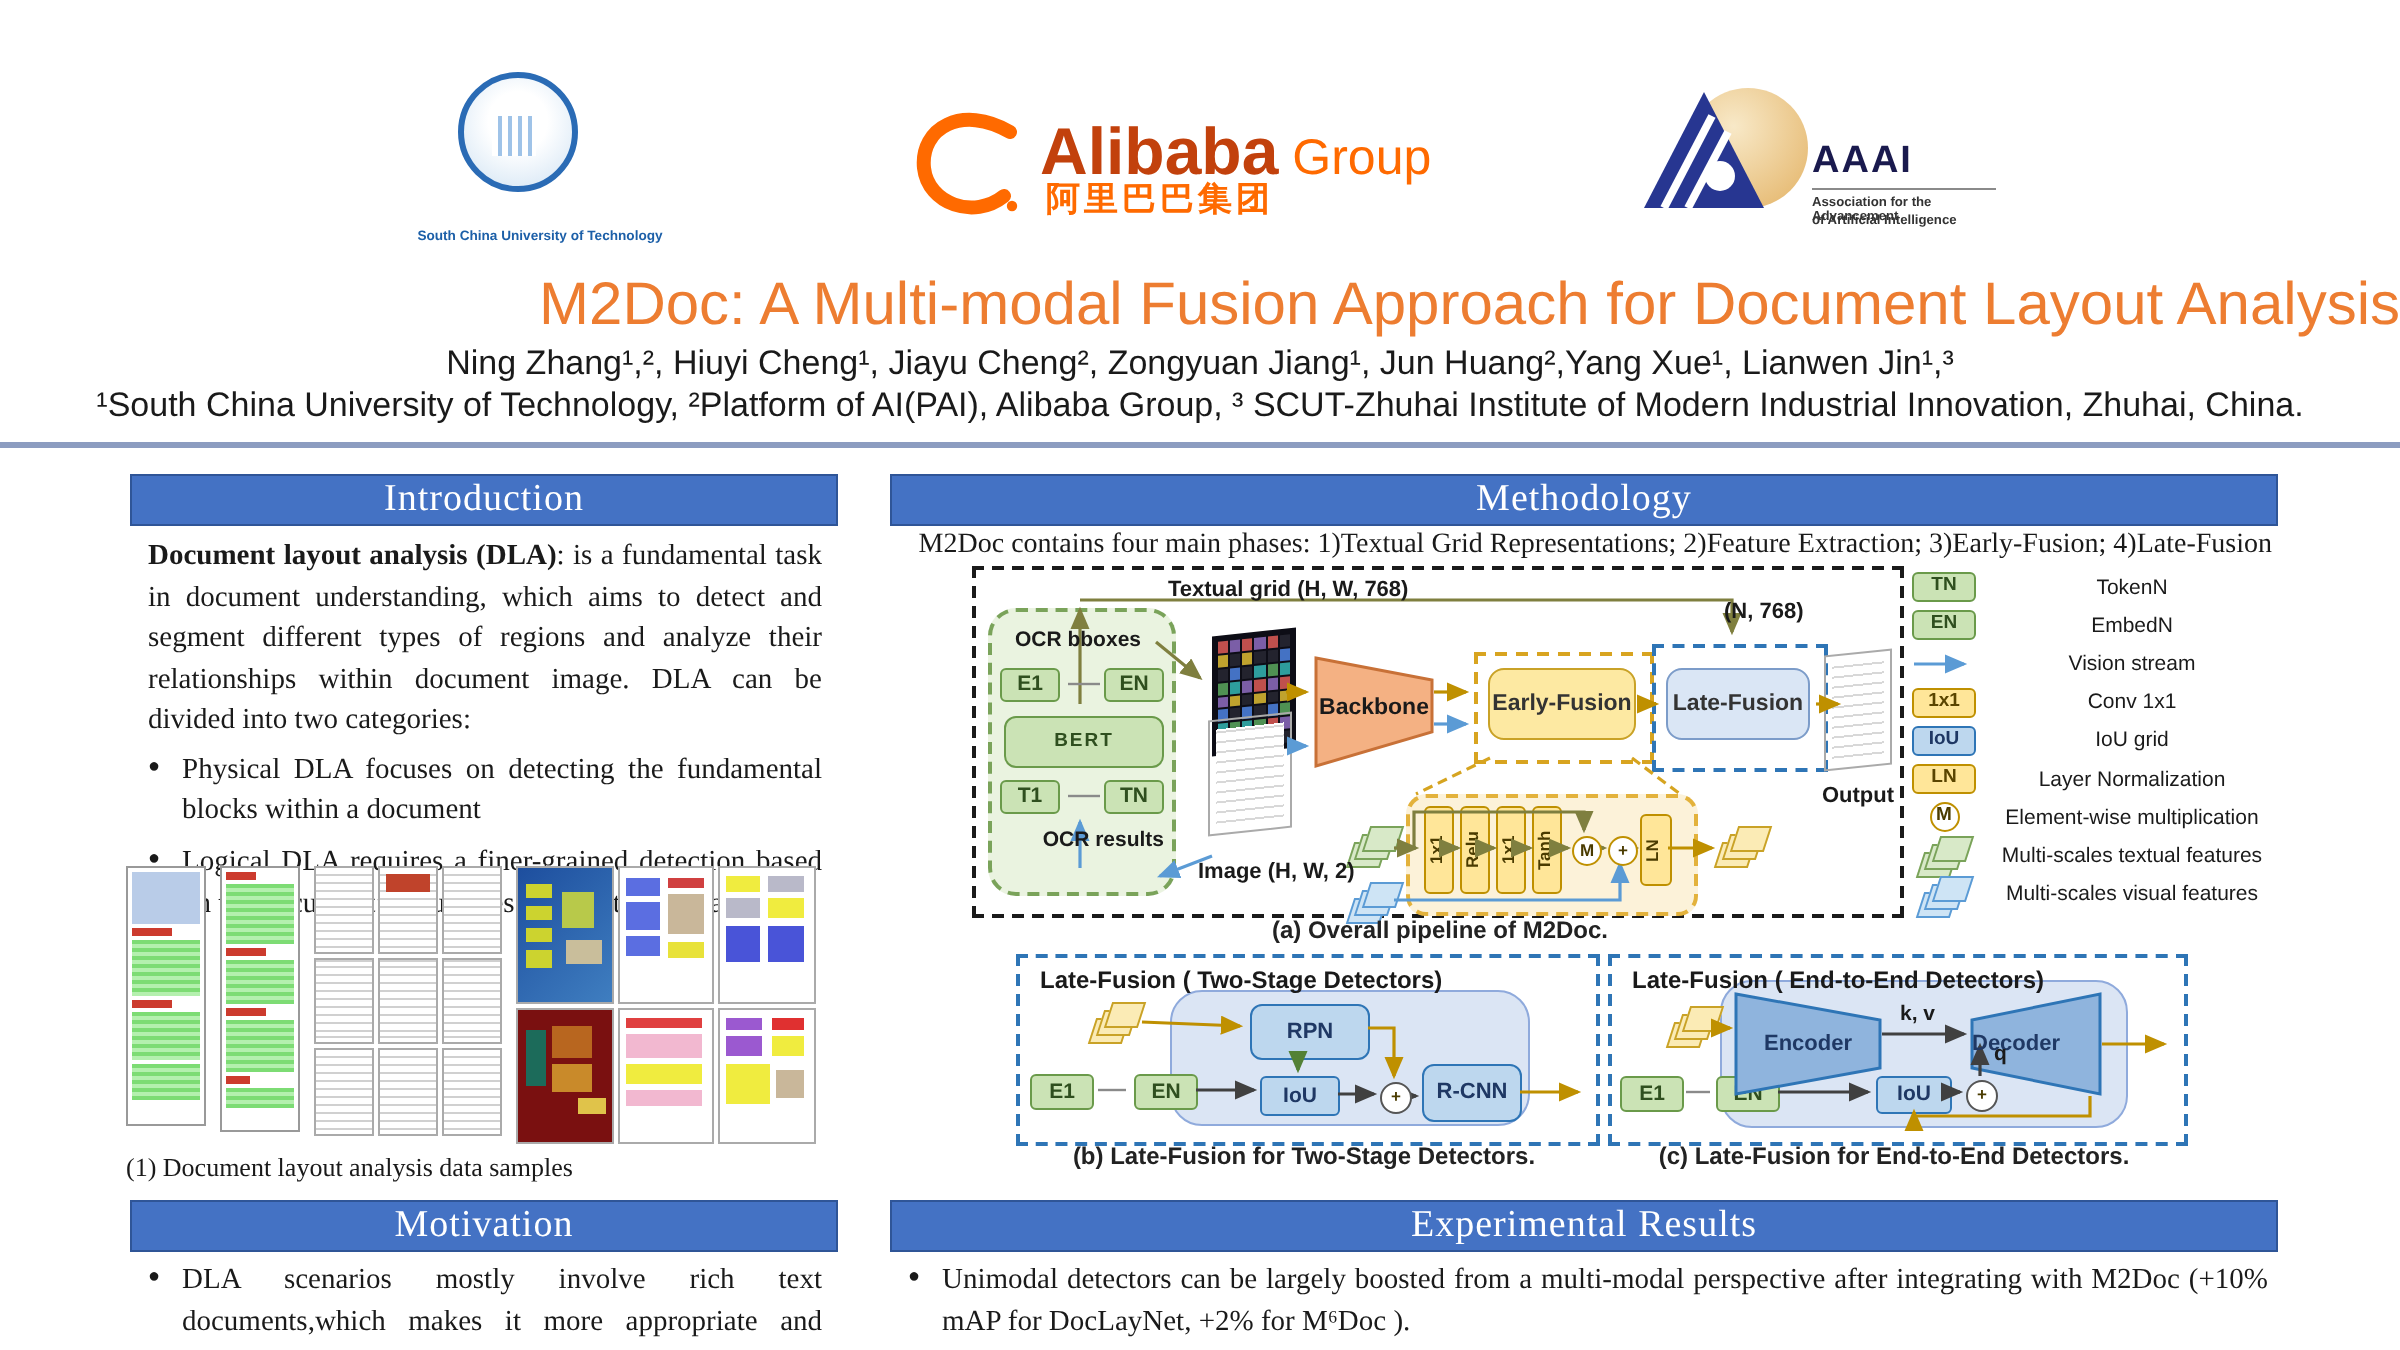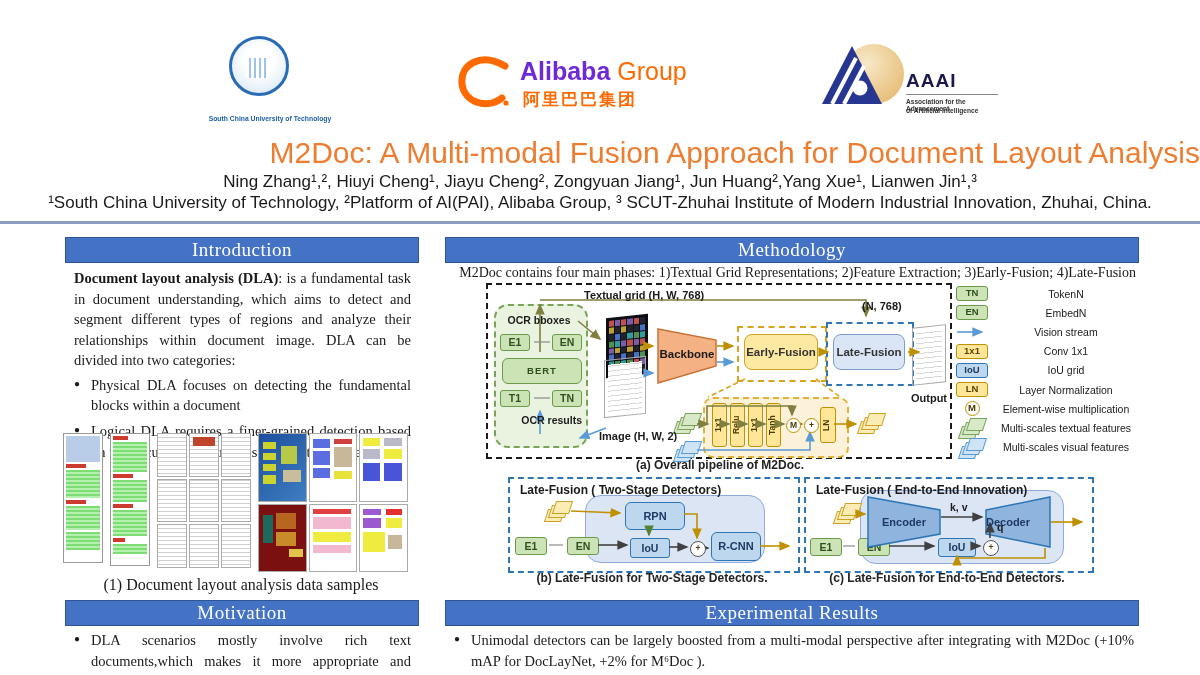--- a/index.html
+++ b/index.html
@@ -89,21 +89,21 @@
   </div>
   <div class="abs sans" style="left:0;top:87px;width:160px;text-align:center;font-size:6.8px;font-weight:700;color:#1C5FA8">South China University of Technology</div>
 </div>
 
 <div class="abs" style="left:455px;top:52px;width:215px;height:62px">
   <svg width="62" height="56" style="position:absolute;left:0;top:2px">
     <path d="M 50 12 C 26 -2, 5 10, 7 30 C 9 48, 32 56, 47 44" fill="none" stroke="#FF6A00" stroke-width="7" stroke-linecap="round"></path>
     <circle cx="51" cy="49" r="2.6" fill="#FF6A00"></circle>
   </svg>
   <div class="abs sans" style="left:65px;top:5px;white-space:nowrap">
-    <span style="font-size:25px;font-weight:700;color:#6d28d9">Alibaba</span><span style="font-size:25px;color:#FF6A00"> Group</span>
+    <span style="font-size:33px;font-weight:700;color:#c2410c">Alibaba</span><span style="font-size:25px;color:#FF6A00"> Group</span>
   </div>
   <div class="abs sans" style="left:68px;top:36px;font-size:17px;font-weight:700;color:#FF6A00;letter-spacing:2px">阿里巴巴集团</div>
 </div>
 
 <div class="abs" style="left:818px;top:42px;width:190px;height:80px">
   <div class="abs" style="left:26px;top:2px;width:60px;height:60px;border-radius:50%;background:radial-gradient(circle at 38% 32%,#F8E9C8,#E3B264)"></div>
   <svg width="72" height="64" style="position:absolute;left:0;top:2px">
     <polygon points="4,60 34,2 64,60" fill="#273691"></polygon>
     <line x1="14" y1="60" x2="38" y2="14" stroke="#fff" stroke-width="4"></line>
     <line x1="26" y1="60" x2="46" y2="22" stroke="#fff" stroke-width="4"></line>
@@ -202,21 +202,21 @@
       <i style="left:26px;top:4px;width:16px;height:6px;background:#E03030"></i>
       <i style="left:3px;top:4px;width:18px;height:6px;background:#9B59D0"></i>
       <i style="left:3px;top:13px;width:18px;height:10px;background:#9B59D0"></i>
       <i style="left:26px;top:13px;width:16px;height:10px;background:#F0EC3F"></i>
       <i style="left:3px;top:27px;width:22px;height:20px;background:#F0EC3F"></i>
       <i style="left:28px;top:30px;width:14px;height:14px;background:#C9B79A"></i>
     </div>
   </div>
 </div>
 
-<div class="abs" style="left:63px;top:576px;width:356px;text-align:center;font-size:16px">(1)  Document  layout analysis data samples</div>
+<div class="abs" style="left:63px;top:576px;width:356px;font-size:13px">(1)  Document  layout analysis data samples</div>
 
 <div class="bar" style="left:65px;top:600px;width:352px">Motivation</div>
 <div class="abs body-txt" style="left:74px;top:630px;width:337px">
   <div class="bi">DLA scenarios mostly involve rich text documents,which makes it more appropriate and intuitive to use multi-modal methods.</div>
 </div>
 
 <div class="bar" style="left:445px;top:237px;width:692px">Methodology</div>
 <div class="abs" style="left:448px;top:265px;width:688px;text-align:right;font-size:14px">M2Doc contains four main phases: 1)Textual Grid Representations; 2)Feature Extraction; 3)Early-Fusion; 4)Late-Fusion</div>
 
 <div class="abs" style="left:486px;top:283px;width:462px;height:172px;border:2.5px dashed #1a1a1a"></div>
@@ -395,21 +395,21 @@
   </div>
 <div class="bb" style="left:625px;top:502px;width:58px;height:26px;line-height:26px;border-radius:6px;font-size:11px">RPN</div>
 <div class="bb" style="left:630px;top:538px;width:38px;height:18px;line-height:18px">IoU</div>
 <div class="cir" style="left:690px;top:541px;width:14px;height:14px;line-height:13px;border-color:#555">+</div>
 <div class="bb" style="left:711px;top:532px;width:48px;height:27px;line-height:27px;border-radius:6px;font-size:11px">R-CNN</div>
 <div class="gb" style="left:515px;top:537px;width:30px;height:16px;line-height:16px">E1</div>
 <div class="gb" style="left:567px;top:537px;width:30px;height:16px;line-height:16px">EN</div>
 <div class="cap" style="left:508px;top:571px;width:288px">(b) Late-Fusion for Two-Stage Detectors.</div>
 
 <div class="abs" style="left:804px;top:477px;width:286px;height:92px;border:2px dashed #2E75B6"></div>
-<div class="lbl" style="left:816px;top:483px;font-size:12px">Late-Fusion ( End-to-End Innovation)</div>
+<div class="lbl" style="left:816px;top:483px;font-size:12px">Late-Fusion ( End-to-End Detectors)</div>
 <div class="abs" style="left:860px;top:490px;width:202px;height:72px;background:#DBE5F4;border:1.5px solid #8FAADC;border-radius:16px"></div>
 <div class="stk y" style="left:834px;top:502px">
     <i></i>
     <i></i>
     <i></i>
   </div>
 <div class="lbl" style="left:868px;top:516px;width:72px;text-align:center;font-size:11px;color:#1F3864">Encoder</div>
 <div class="lbl" style="left:986px;top:516px;width:40px;font-size:11px;color:#1F3864">Decoder</div>
 <div class="lbl" style="left:950px;top:501px;font-size:10.5px">k, v</div>
 <div class="lbl" style="left:997px;top:521px;font-size:10.5px">q</div>

